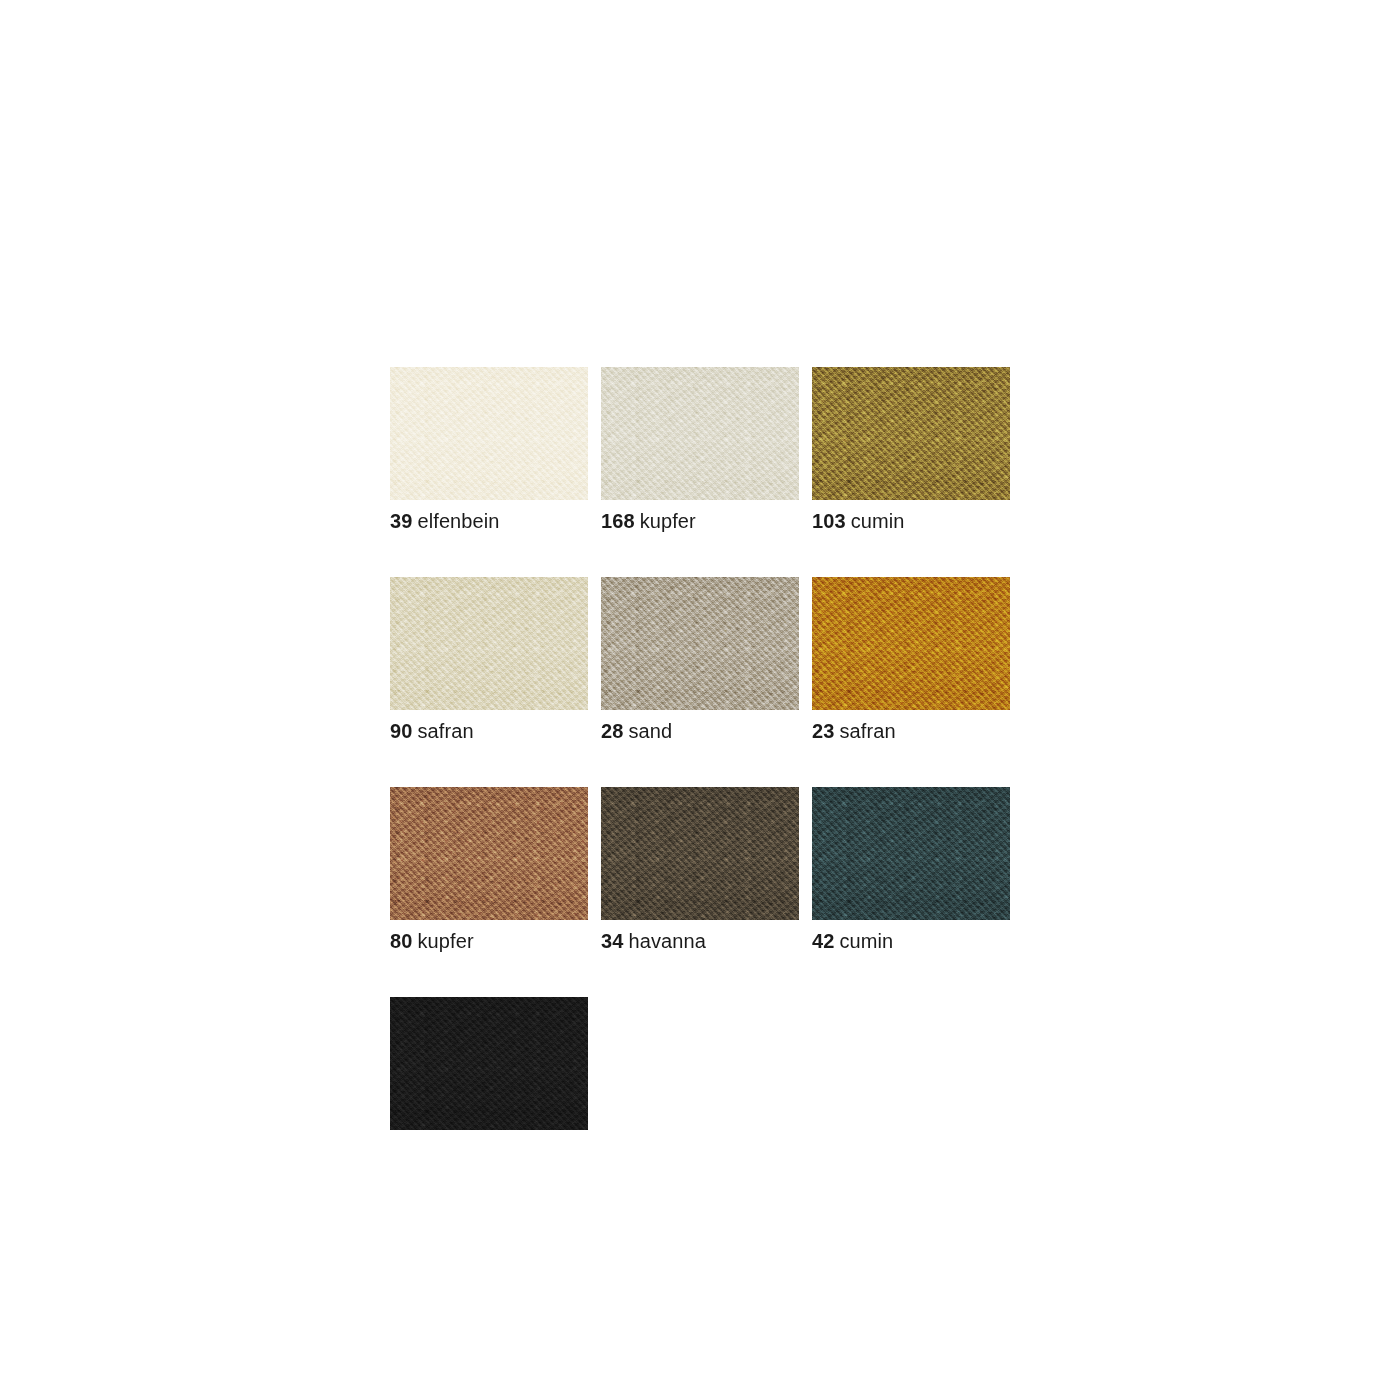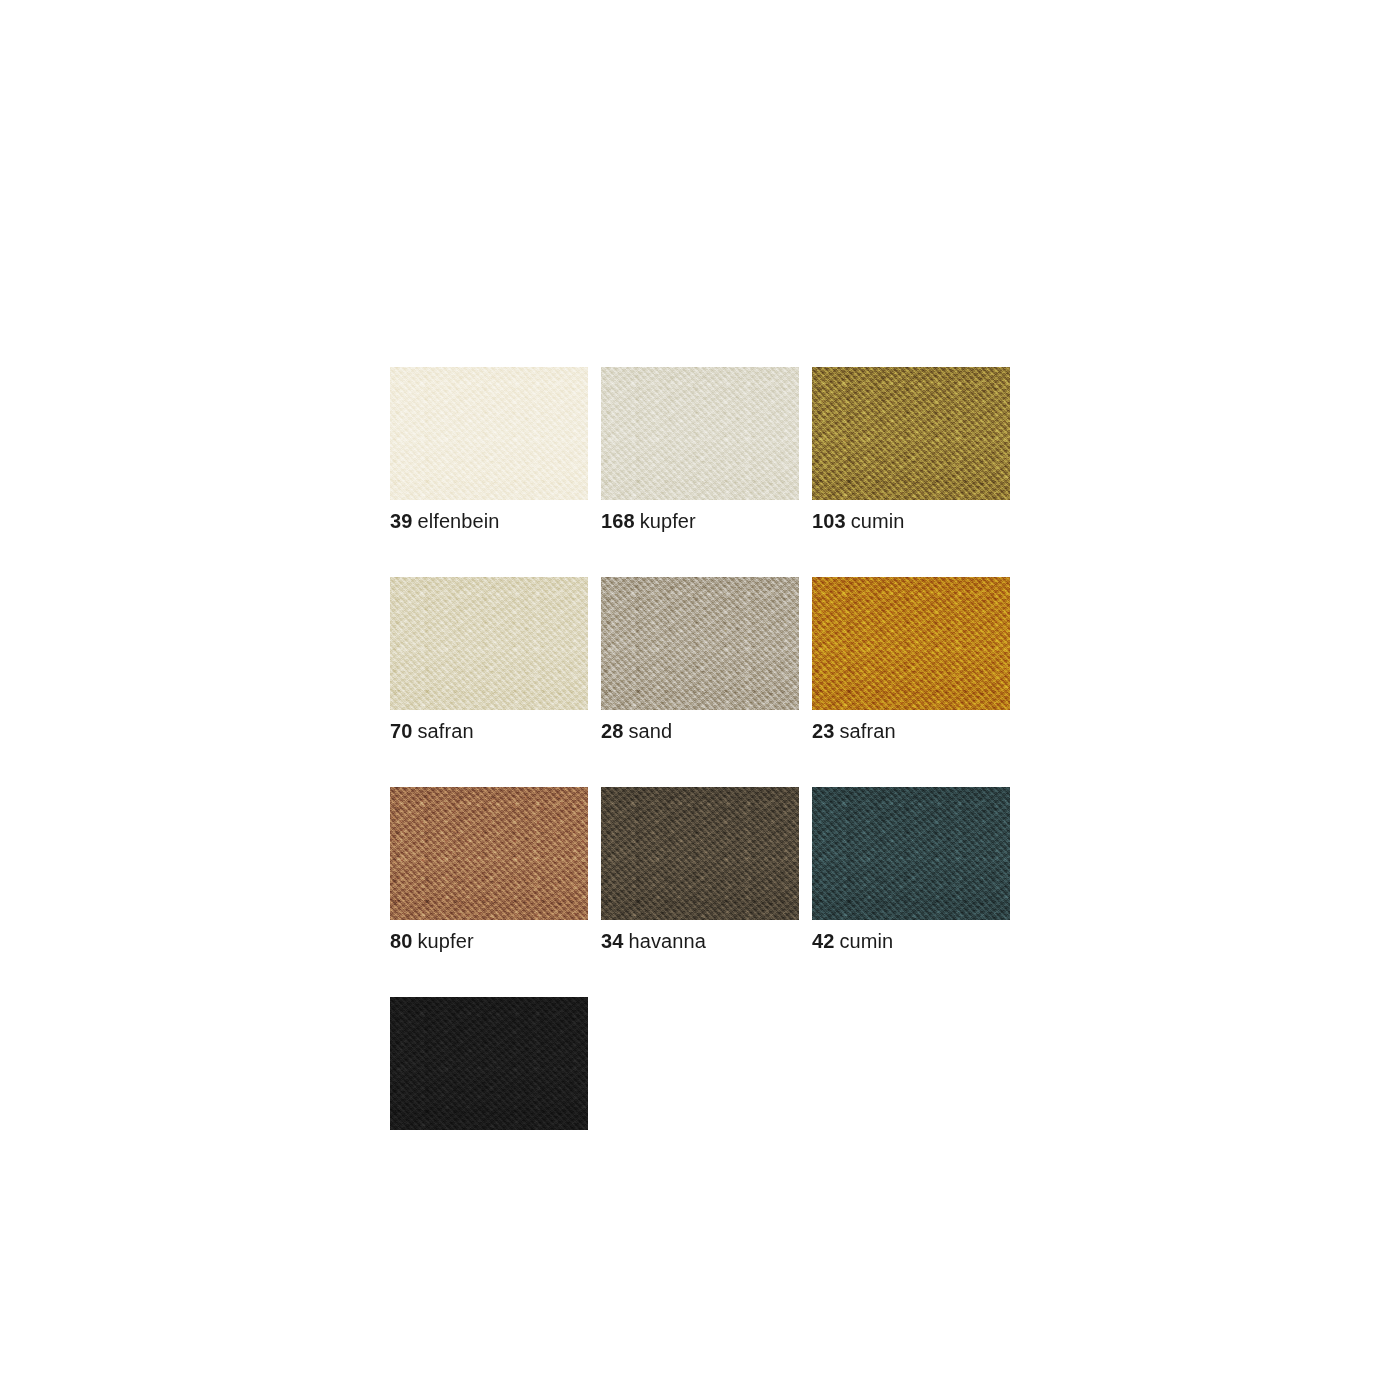--- a/index.html
+++ b/index.html
@@ -115,21 +115,21 @@
         <div class="swatch-label"><span class="swatch-code">168</span><span class="swatch-name">kupfer</span></div>
       </div>
       <div class="swatch-cell">
         <div class="swatch-chip" style="background-color: rgb(143, 119, 53);"></div>
         <div class="swatch-label"><span class="swatch-code">103</span><span class="swatch-name">cumin</span></div>
       </div>
     </div>
     <div class="swatch-row">
       <div class="swatch-cell">
         <div class="swatch-chip" style="background-color: rgb(220, 214, 188);"></div>
-        <div class="swatch-label"><span class="swatch-code">70</span><span class="swatch-name">safran</span></div>
+        <div class="swatch-label"><span class="swatch-code">90</span><span class="swatch-name">safran</span></div>
       </div>
       <div class="swatch-cell">
         <div class="swatch-chip" style="background-color: rgb(173, 164, 146);"></div>
         <div class="swatch-label"><span class="swatch-code">28</span><span class="swatch-name">sand</span></div>
       </div>
       <div class="swatch-cell">
         <div class="swatch-chip" style="background-color: rgb(181, 119, 25);"></div>
         <div class="swatch-label"><span class="swatch-code">23</span><span class="swatch-name">safran</span></div>
       </div>
     </div>

